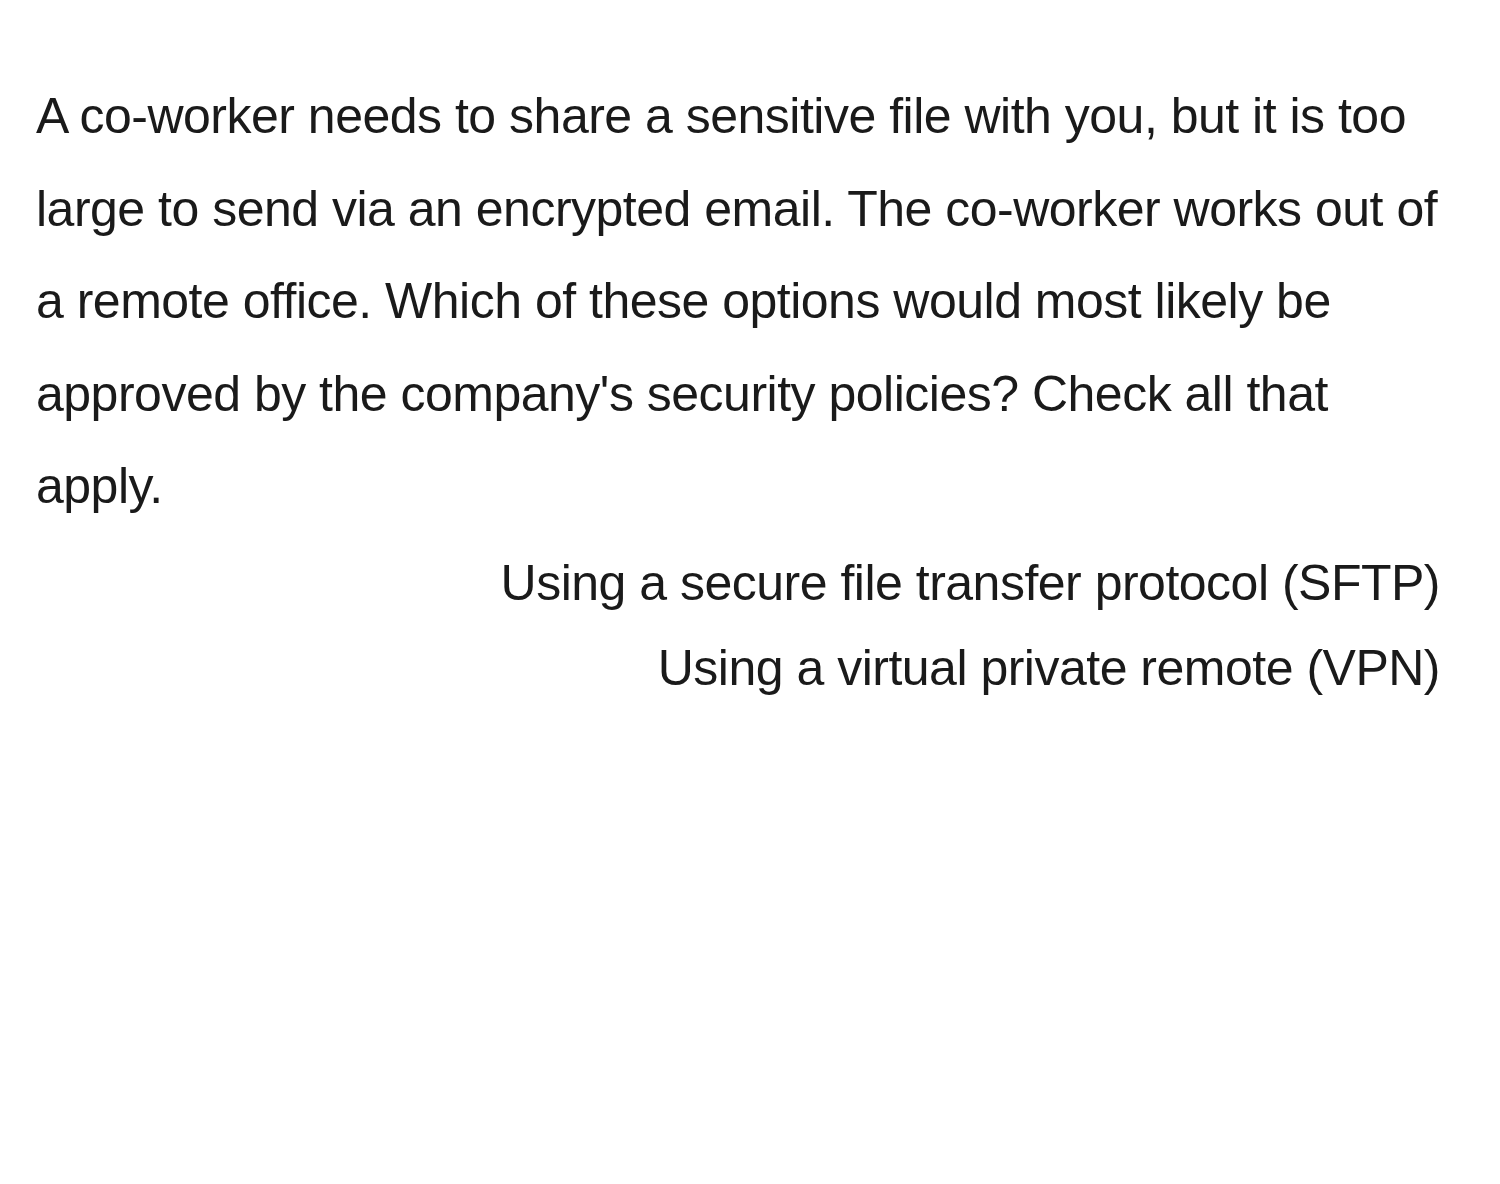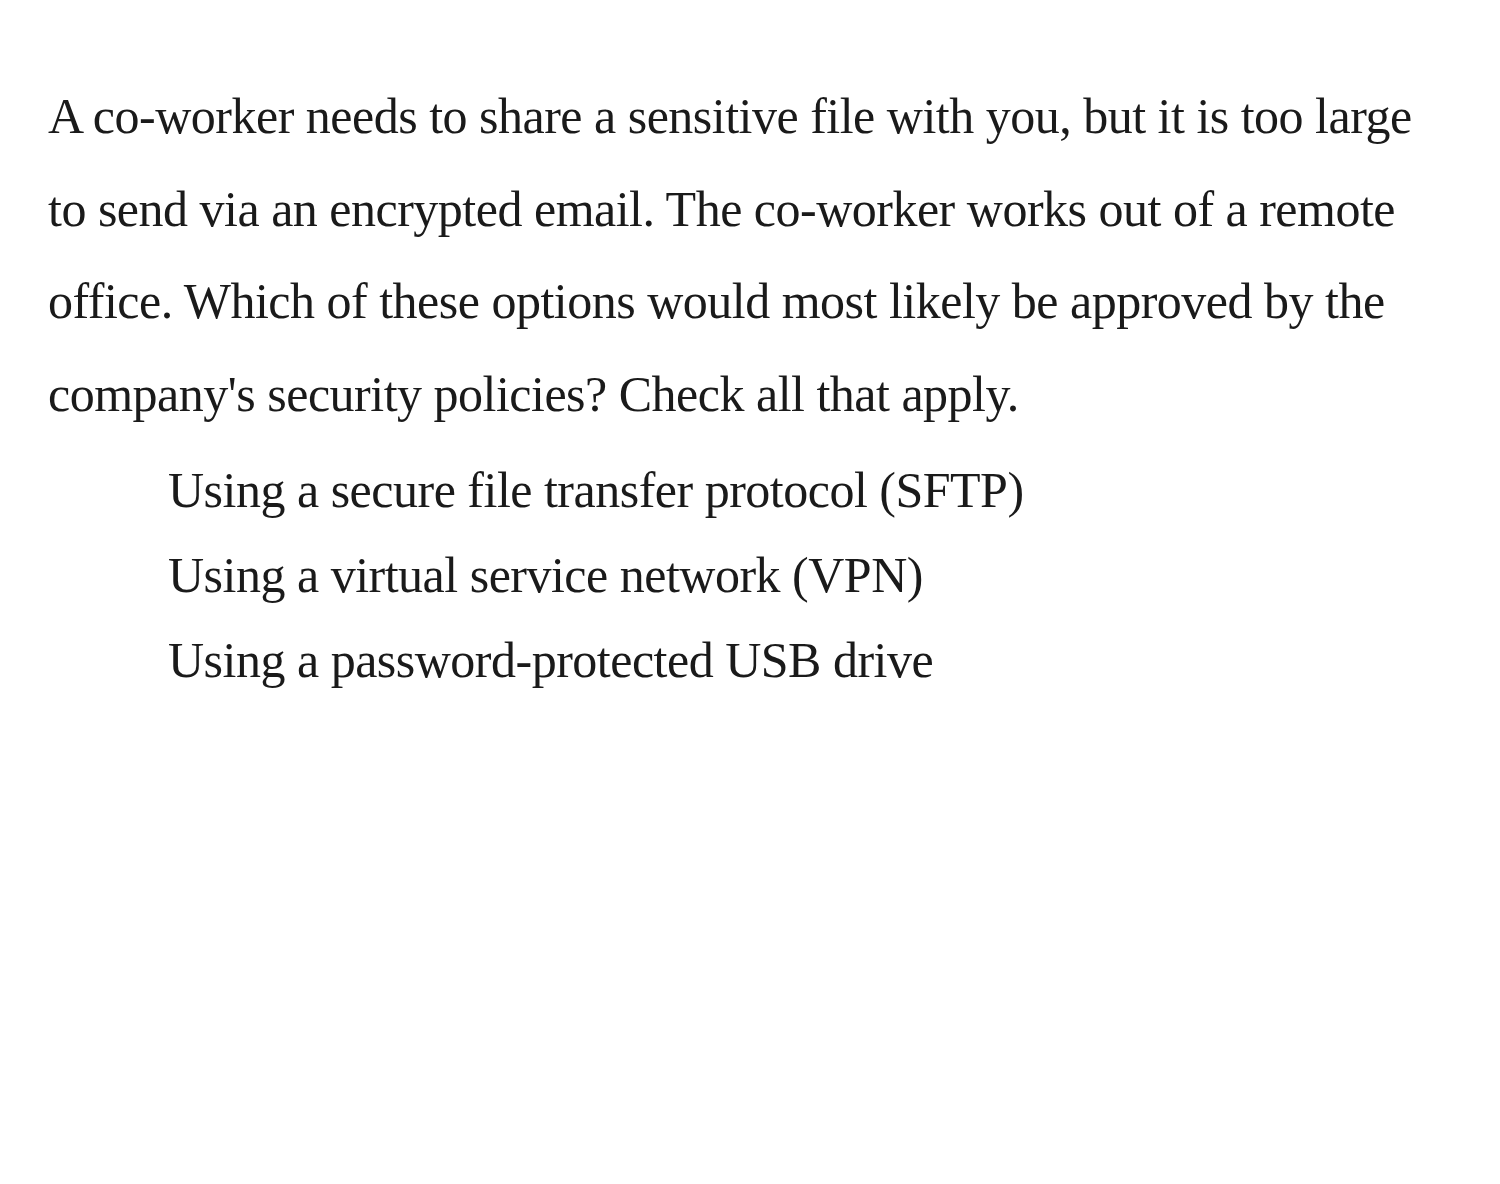--- a/index.html
+++ b/index.html
@@ -9,46 +9,45 @@
     }
     html, body {
       width: 1500px;
       height: 1184px;
       background: #ffffff;
       font-family: -apple-system, BlinkMacSystemFont, "Segoe UI", Helvetica, Arial, sans-serif;
       color: #1a1a1a;
       overflow: hidden;
     }
     .page {
-      padding: 70px 40px 40px 48px;
+      padding: 70px 40px 40px 36px;
       width: 100%;
       height: 100%;
-      font-family: Liberation Serif, serif;
     }
     .question-text {
       font-size: 50px;
       line-height: 1.85;
       letter-spacing: -0.01em;
       color: #1a1a1a;
       margin-bottom: 8px;
     }
     .options {
       padding-left: 120px;
       padding-right: 20px;
+      text-align: right;
     }
     .option {
       font-size: 50px;
       line-height: 1.7;
       letter-spacing: -0.01em;
       color: #1a1a1a;
     }
   </style>
 </head>
 <body>
 
 <div class="page">
   <p class="question-text">A co-worker needs to share a sensitive file with you, but it is too large to send via an encrypted email. The co-worker works out of a remote office. Which of these options would most likely be approved by the company's security policies? Check all that apply.</p>
   <div class="options">
     <div class="option">Using a secure file transfer protocol (SFTP)</div>
-    <div class="option">Using a virtual service network (VPN)</div>
-    <div class="option">Using a password-protected USB drive</div>
+    <div class="option">Using a virtual private remote (VPN)</div>
   </div>
 </div>
 
 </body></html>

